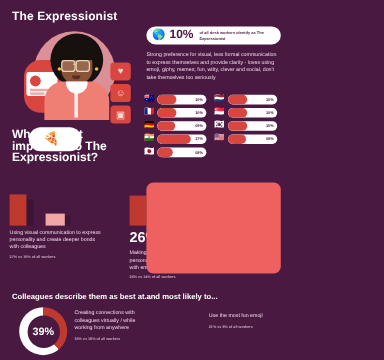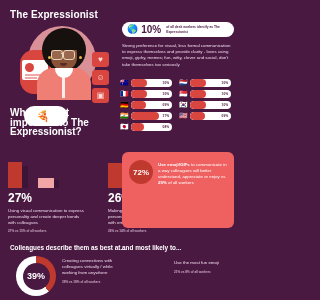--- a/index.html
+++ b/index.html
@@ -222,42 +222,37 @@
       </div>
   </div>
 
   <div class="mini a">
     <div class="mb">
       <div class="sh" style="left:14px;bottom:0;width:6px;height:22px;"></div>
       <div class="big" style="height:26px;"></div>
       <div class="sh" style="left:46px;bottom:0;width:5px;height:8px;"></div>
       <div class="sml" style="height:10px;"></div>
     </div>
-    <div class="m-pct">27%</div>
     <div class="m-desc">Using visual communication to express personality and create deeper bonds with colleagues</div>
     <div class="m-foot">27% vs 15% of all workers</div>
   </div>
 
   <div class="mini b">
     <div class="mb">
       <div class="sh" style="left:14px;bottom:0;width:6px;height:21px;"></div>
       <div class="big" style="height:25px;"></div>
       <div class="sh" style="left:46px;bottom:0;width:5px;height:7px;"></div>
       <div class="sml" style="height:9px;"></div>
     </div>
     <div class="m-pct">26%</div>
     <div class="m-desc">Making sure my tone is clear and personality shows through messages with emojis and GIFs</div>
     <div class="m-foot">26% vs 14% of all workers</div>
   </div>
 
   <div class="panel">
-    <div class="p-row" style="left:7px;top:8px;">
-      <div class="p-circ">72%</div>
-      <div class="p-txt" id="ptxt0"><b>Use emoji/GIFs</b> to communicate in a way colleagues will better understand, appreciate or enjoy vs <b>29%</b> of all workers</div>
-    </div>
   </div>
 
   <div class="bottom">
     <div class="b-head" style="left:10px;top:6px;">Colleagues describe them as best at...</div>
     <div class="b-head" style="left:122px;top:6px;">and most likely to...</div>
 
     <div class="donut" id="donut-left" style="left: 16px; top: 18px; background: conic-gradient(rgb(192, 57, 47) 0deg, rgb(192, 57, 47) 140.4deg, rgb(255, 255, 255) 140.4deg, rgb(255, 255, 255) 360deg);">
       <div class="donut-in">39%</div>
     </div>
     <div class="b-txt" style="left:62px;top:20px;width:52px;">

